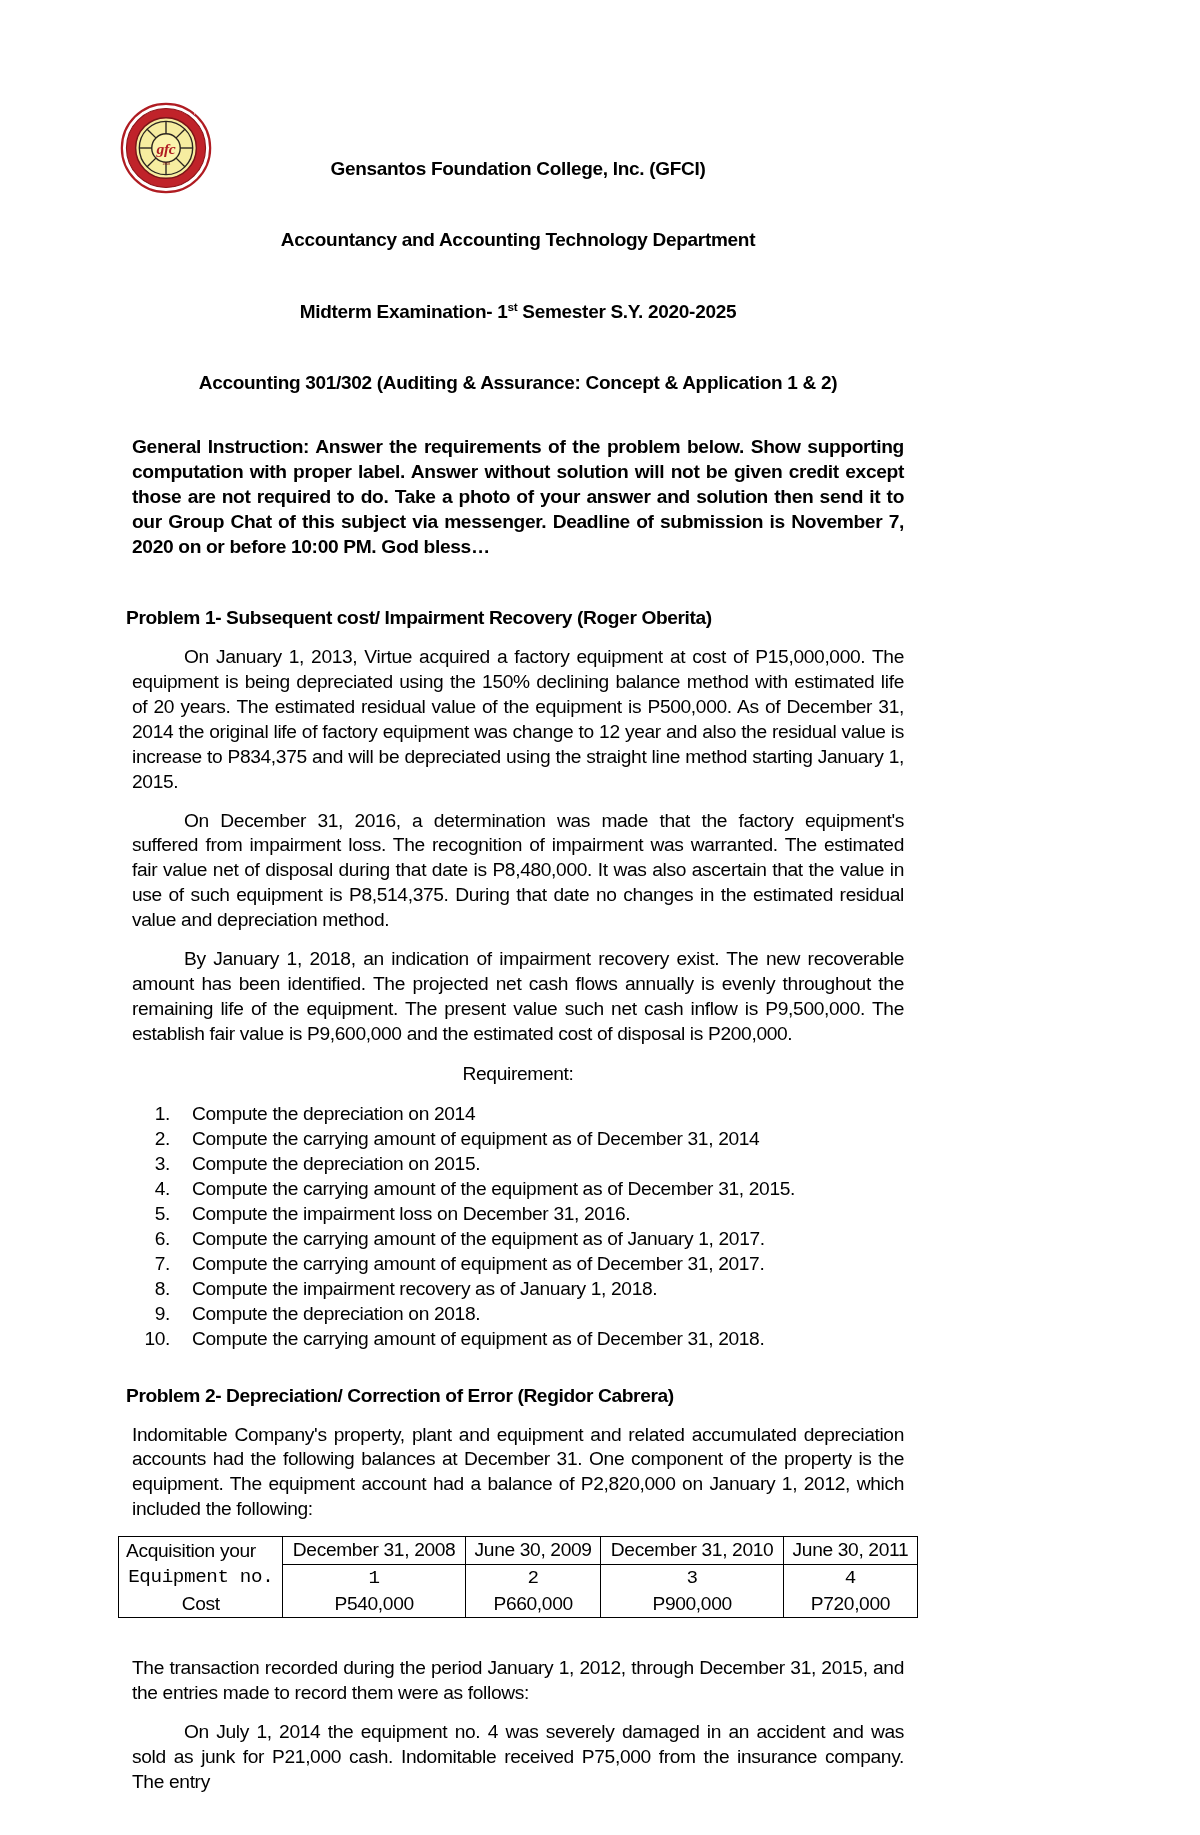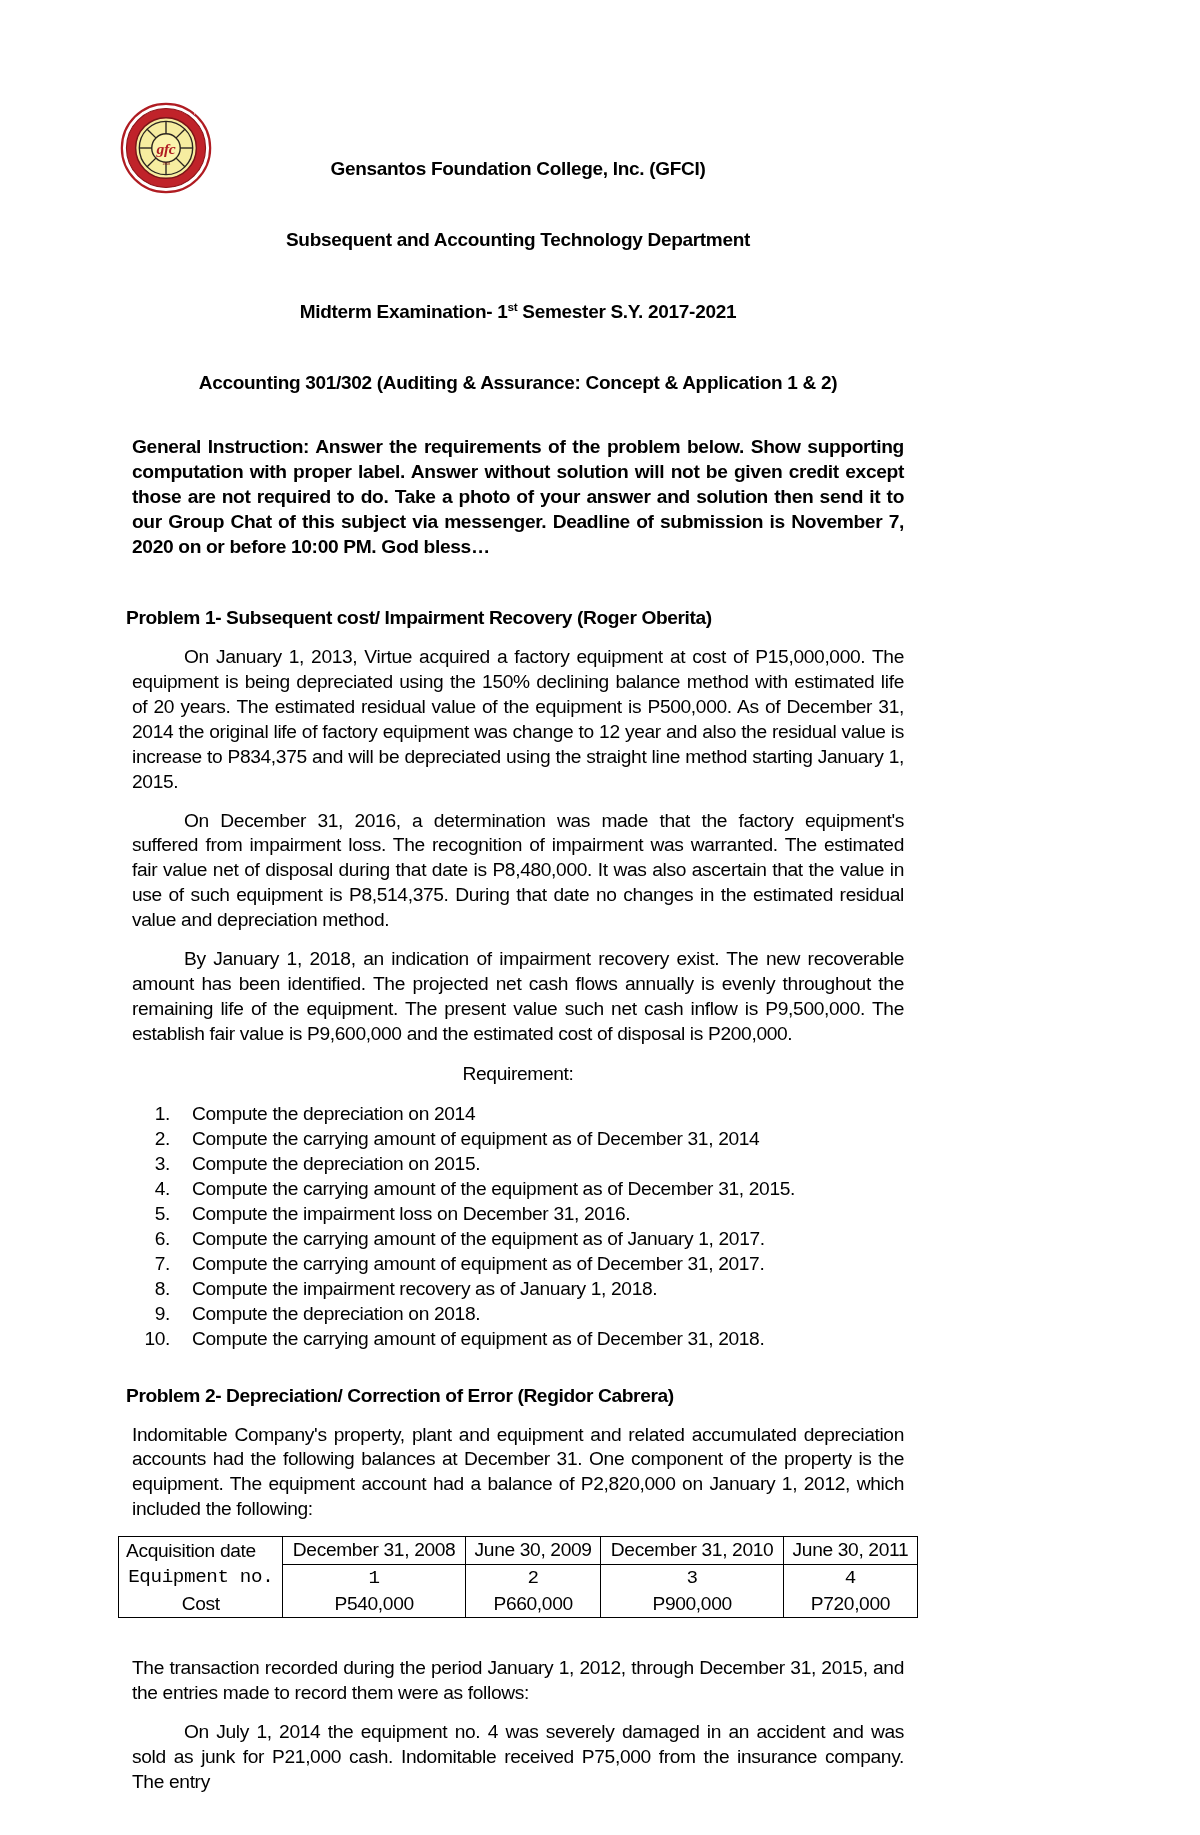--- a/index.html
+++ b/index.html
@@ -146,22 +146,22 @@
           <textPath href="#arcTop" startOffset="6%">GENSANTOS FOUNDATION COLLEGE INC</textPath>
         </text>
         <path id="arcBot" d="M 50 88 m -29 0 a 29 29 0 0 0 58 0" fill="none"></path>
         <text font-family="'Liberation Sans', sans-serif" font-size="5" font-weight="bold" fill="#ffffff" letter-spacing="0.5">
           <textPath href="#arcBot" startOffset="12%">GEN. SANTOS CITY</textPath>
         </text>
       </svg>
 
       <div class="header-lines">
         <div>Gensantos Foundation College, Inc. (GFCI)</div>
-        <div>Subsequent and Accounting Technology Department</div>
-        <div><span>Midterm Examination- 1</span><sup class="ord">st</sup><span> Semester S.Y. 2017-2021</span></div>
+        <div>Accountancy and Accounting Technology Department</div>
+        <div><span>Midterm Examination- 1</span><sup class="ord">st</sup><span> Semester S.Y. 2020-2025</span></div>
         <div>Accounting 301/302 (Auditing &amp; Assurance: Concept &amp; Application 1 &amp; 2)</div>
       </div>
     </div>
 
     <div class="gap-md"></div>
     <p class="just bold">General Instruction: Answer the requirements of the problem below. Show supporting computation with proper label. Answer without solution will not be given credit except those are not required to do. Take a photo of your answer and solution then send it to our Group Chat of this subject via messenger. Deadline of submission is November 7, 2020 on or before 10:00 PM. God bless…</p>
 
     <div class="gap-lg"></div>
     <p class="prob-title">Problem 1- Subsequent cost/ Impairment Recovery (Roger Oberita)</p>
     <p class="just"><span class="indent"></span><span>On January 1, 2013, Virtue acquired a factory equipment at cost of P15,000,000. The equipment is being depreciated using the 150% declining balance method with estimated life of 20 years. The estimated residual value of the equipment is P500,000. As of December 31, 2014 the original life of factory equipment was change to 12 year and also the residual value is increase to P834,375 and will be depreciated using the straight line method starting January 1, 2015.</span></p>
@@ -212,21 +212,21 @@
         </li>
     </ol>
 
     <div class="gap-lg"></div>
     <p class="prob-title">Problem 2- Depreciation/ Correction of Error (Regidor Cabrera)</p>
     <p class="just">Indomitable Company's property, plant and equipment and related accumulated depreciation accounts had the following balances at December 31. One component of the property is the equipment. The equipment account had a balance of P2,820,000 on January 1, 2012, which included the following:</p>
 
     <table class="acq">
       <tbody>
           <tr class="hdr">
-        <td class="lbl">Acquisition date</td>
+        <td class="lbl">Acquisition your</td>
         <td>December 31, 2008</td>
         <td>June 30, 2009</td>
         <td>December 31, 2010</td>
         <td>June 30, 2011</td>
       </tr>
       <tr class="r1">
         <td class="lbl">Equipment no.</td>
         <td>1</td>
         <td>2</td>
         <td>3</td>

